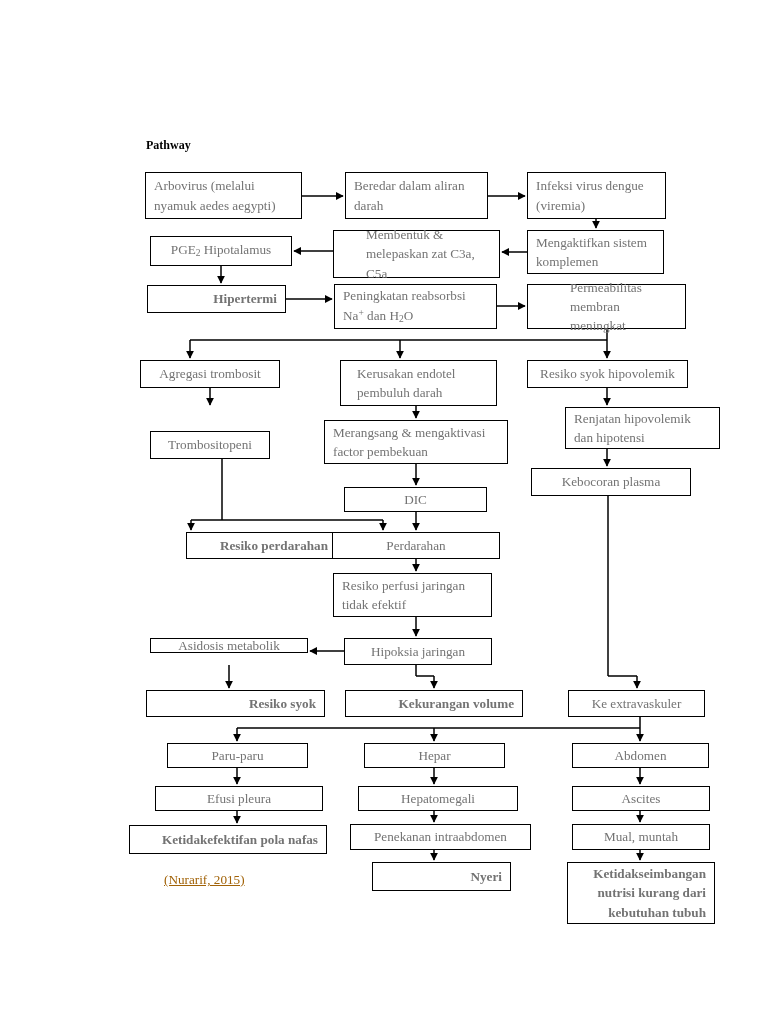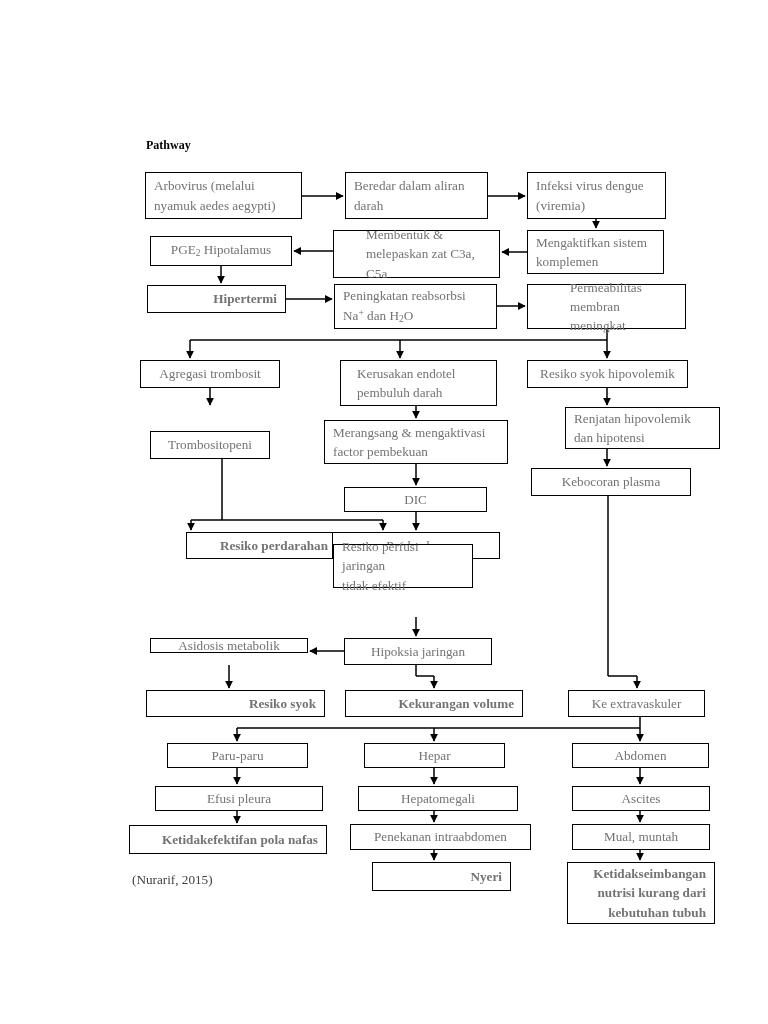--- a/index.html
+++ b/index.html
@@ -56,24 +56,25 @@
   #page-title {
     position: absolute;
     left: 146px;
     top: 138px;
     font-size: 12px;
     font-weight: bold;
     color: #000000;
   }
   #source-caption {
     position: absolute;
-    left: 132px;
+    left: 164px;
     top: 872px;
     font-size: 13.2px;
-    color: #404040;
+    color: #a16207;
+    text-decoration: underline;
   }
   sub { font-size: 0.72em; vertical-align: -0.25em; }
   sup { font-size: 0.72em; vertical-align: 0.42em; }
 </style>
 </head>
 <body>
 
 <div id="page">
 
   <div id="page-title">Pathway</div>
@@ -219,21 +220,21 @@
       </div>
       <div class="node center" style="left: 344px; top: 487px; width: 143px; height: 25px;">
         <span class="txt">DIC</span>
       </div>
       <div class="node center bold" style="left: 147px; top: 532px; width: 151px; height: 27px; margin-left: 39px;">
         <span class="txt">Resiko perdarahan</span>
       </div>
       <div class="node center" style="left: 332px; top: 532px; width: 168px; height: 27px;">
         <span class="txt">Perdarahan</span>
       </div>
-      <div class="node left" style="left: 333px; top: 544px; width: 140px; height: 44px;">
+      <div class="node left" style="left: 333px; top: 573px; width: 159px; height: 44px;">
         <span class="txt">Resiko perfusi jaringan
 tidak efektif</span>
       </div>
       <div class="node center" style="left: 150px; top: 638px; width: 158px; height: 15px;">
         <span class="txt">Asidosis metabolik</span>
       </div>
       <div class="node center" style="left: 344px; top: 638px; width: 148px; height: 27px;">
         <span class="txt">Hipoksia jaringan</span>
       </div>
       <div class="node center bold" style="left: 146px; top: 690px; width: 179px; height: 27px;">

